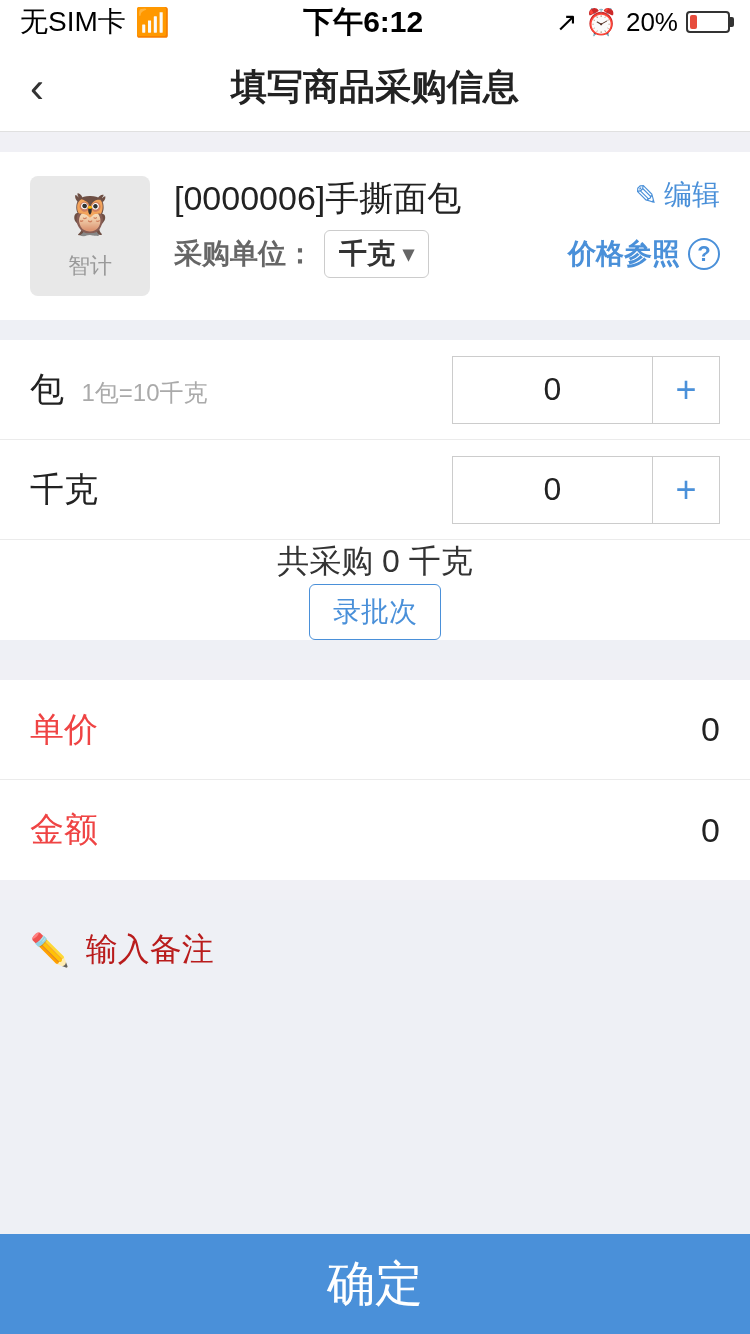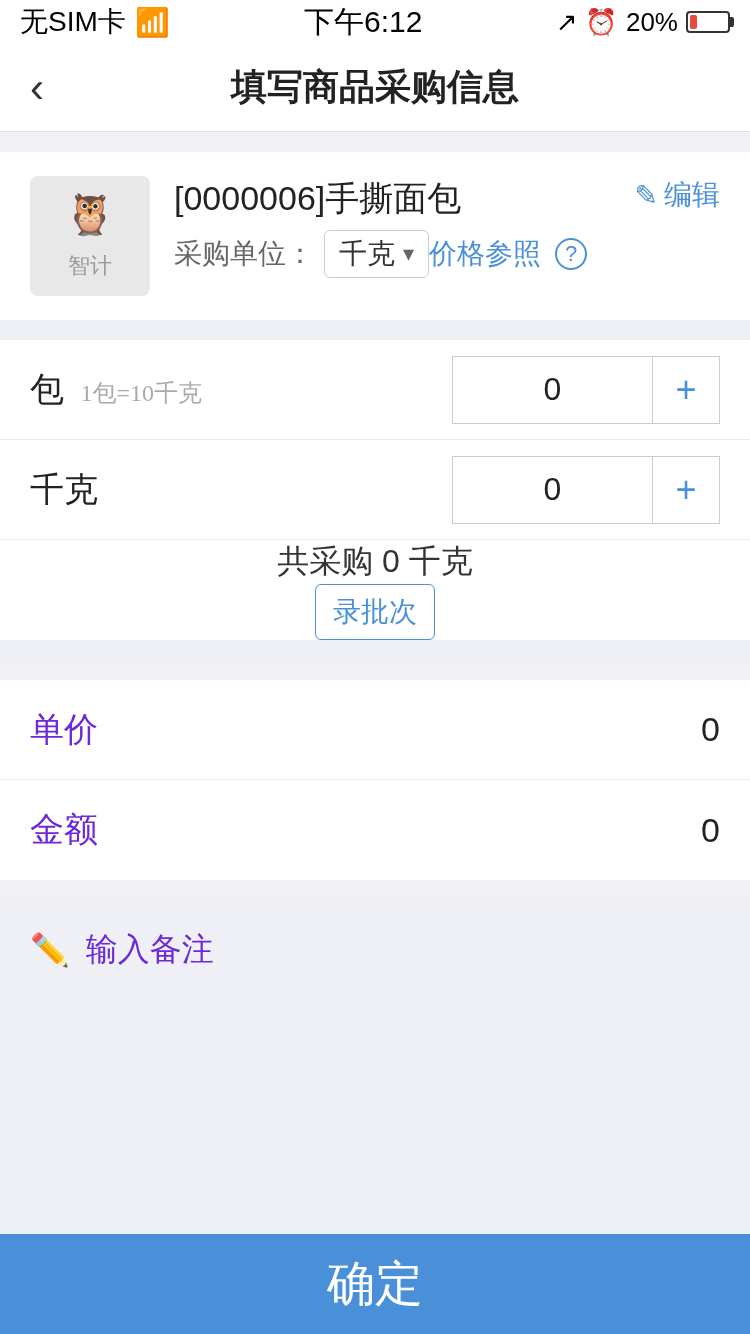--- a/index.html
+++ b/index.html
@@ -24,21 +24,21 @@
       font-size: 28px;
       font-weight: 500;
     }
     .status-left {
       display: flex;
       align-items: center;
       gap: 10px;
     }
     .status-center {
       font-size: 30px;
-      font-weight: 400;
+      font-weight: 700;
     }
     .status-right {
       display: flex;
       align-items: center;
       gap: 8px;
       font-size: 26px;
     }
     .battery {
       display: inline-flex;
       align-items: center;
@@ -146,21 +146,22 @@
       align-items: center;
       gap: 6px;
       white-space: nowrap;
     }
     .edit-icon {
       font-size: 28px;
     }
     .product-unit-row {
       display: flex;
       align-items: center;
-      justify-content: flex-start;
+      justify-content: space-between;
+      font-weight: bold;
     }
     .unit-label {
       font-size: 28px;
       color: #666;
     }
     .unit-select {
       display: inline-flex;
       align-items: center;
       border: 1px solid #ccc;
       border-radius: 6px;
@@ -172,21 +173,21 @@
     }
     .unit-select .arrow {
       font-size: 22px;
       color: #666;
     }
     .price-ref {
       font-size: 28px;
       color: #4a90d9;
       display: flex;
       align-items: center;
-      gap: 14px;
+      gap: 8px;
     }
     .price-ref-help {
       width: 32px;
       height: 32px;
       border: 2px solid #4a90d9;
       border-radius: 50%;
       display: flex;
       align-items: center;
       justify-content: center;
       font-size: 22px;
@@ -207,21 +208,20 @@
       display: flex;
       align-items: center;
       padding: 0 30px;
       height: 100px;
       border-bottom: 1px solid #ebebeb;
     }
     .input-label {
       flex: 1;
       font-size: 34px;
       color: #222;
-      font-family: Liberation Serif, serif;
     }
     .input-sublabel {
       font-size: 24px;
       color: #aaa;
       margin-left: 8px;
     }
     .input-control {
       display: flex;
       align-items: center;
       gap: 0;
@@ -261,21 +261,21 @@
       flex-direction: column;
     }
     .summary-text {
       font-size: 32px;
       color: #333;
     }
     .summary-text span {
       color: #333;
     }
     .batch-btn {
-      width: 120px;
+      width: 132px;
       height: 64px;
       border: 1px solid #4a90d9;
       border-radius: 6px;
       display: flex;
       align-items: center;
       justify-content: center;
       font-size: 28px;
       color: #4a90d9;
       background: #fff;
       cursor: pointer;
@@ -292,21 +292,21 @@
       justify-content: space-between;
       padding: 0 30px;
       height: 100px;
       border-bottom: 1px solid #ebebeb;
     }
     .price-row:last-child {
       border-bottom: none;
     }
     .price-label {
       font-size: 34px;
-      color: #6d28d9;
+      color: #ef4444;
     }
     .price-value {
       font-size: 34px;
       color: #222;
     }
 
     
     .note-section {
       background: #eef0f5;
       margin-top: 20px;
@@ -315,21 +315,21 @@
       align-items: center;
       gap: 16px;
       min-height: 100px;
     }
     .note-icon {
       font-size: 32px;
       color: #aaa;
     }
     .note-placeholder {
       font-size: 32px;
-      color: #6d28d9;
+      color: #b91c1c;
     }
 
     
     .content-spacer {
       height: 300px;
       background: #eef0f5;
     }
 
     
     .confirm-bar {

